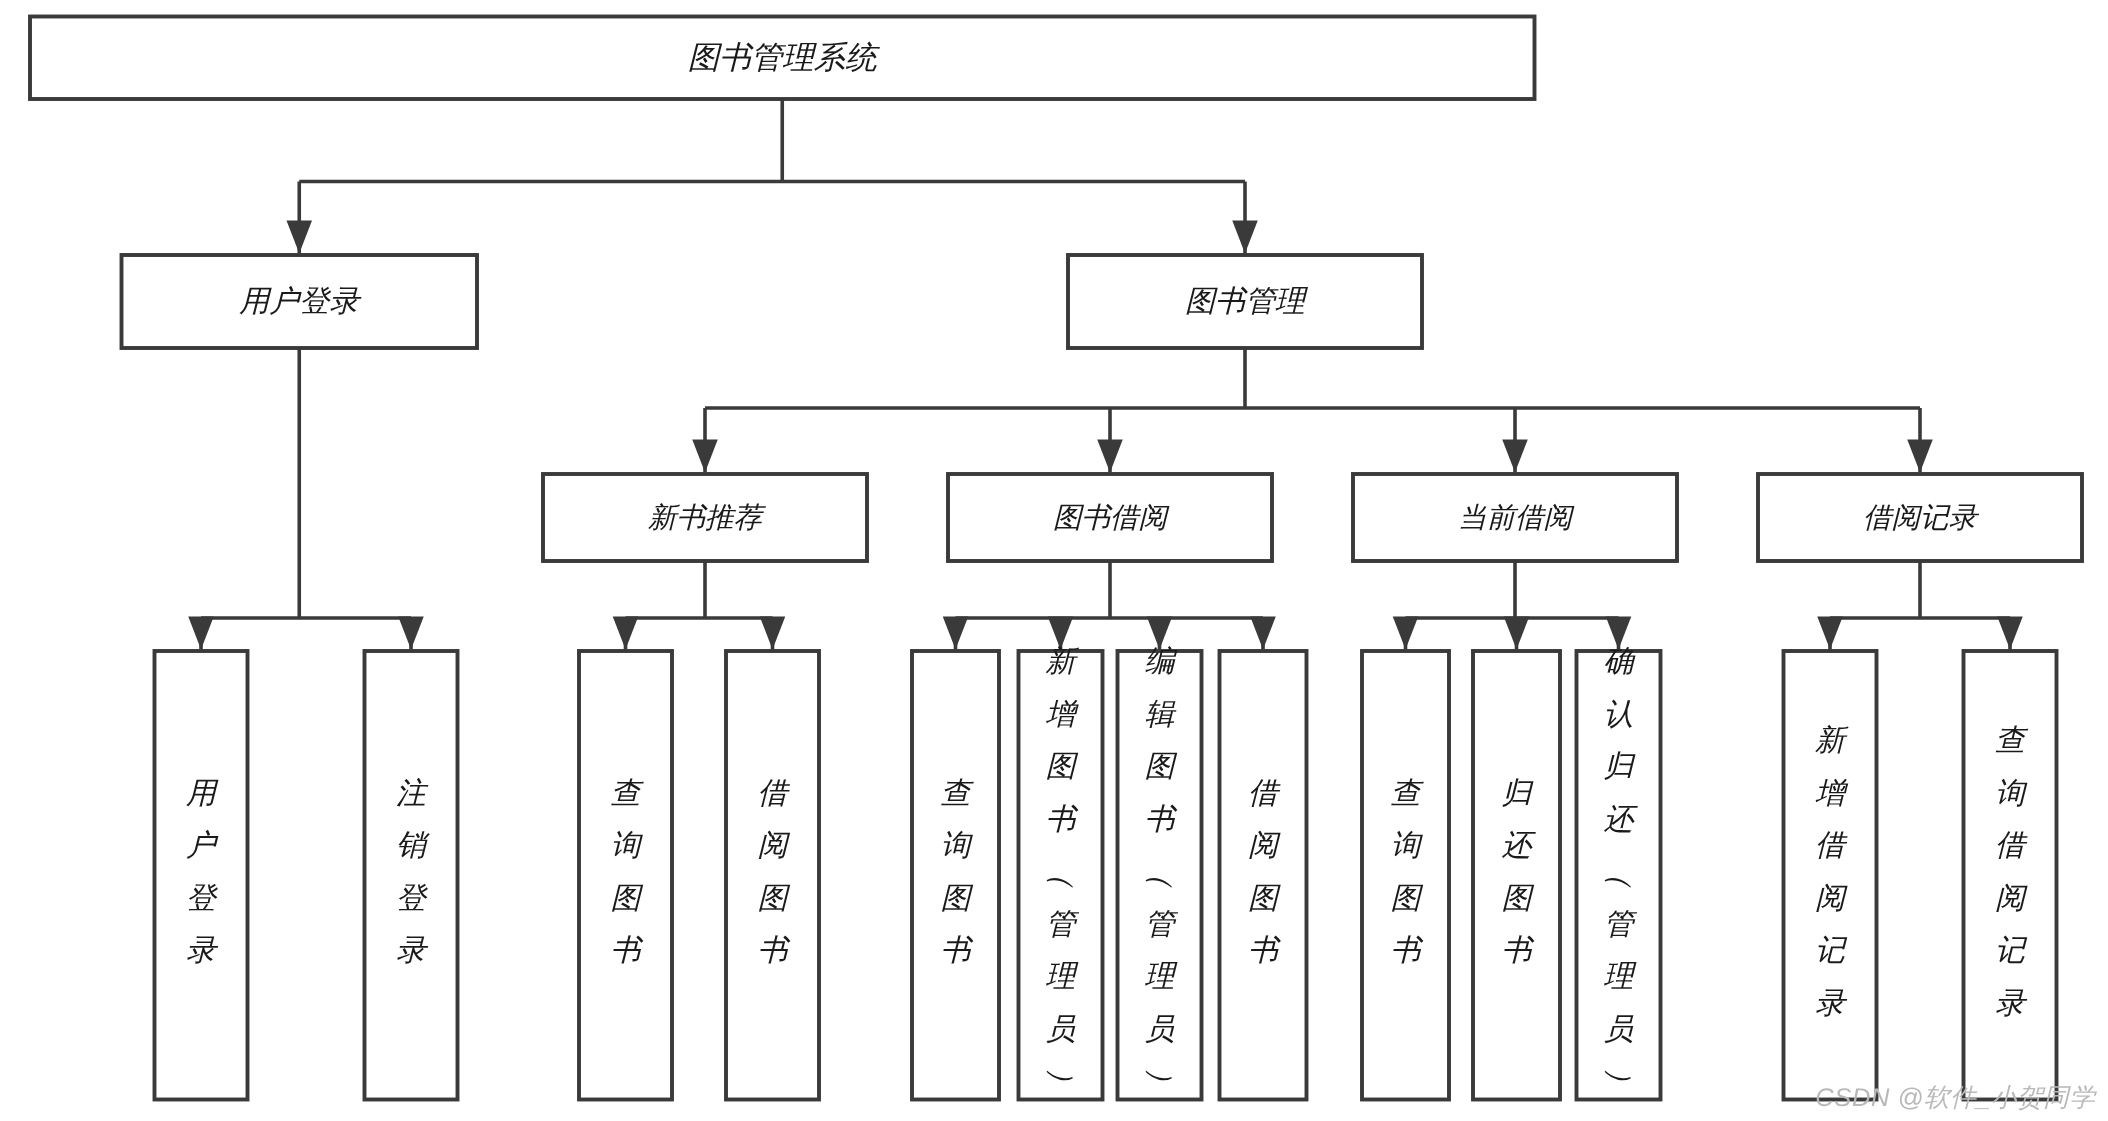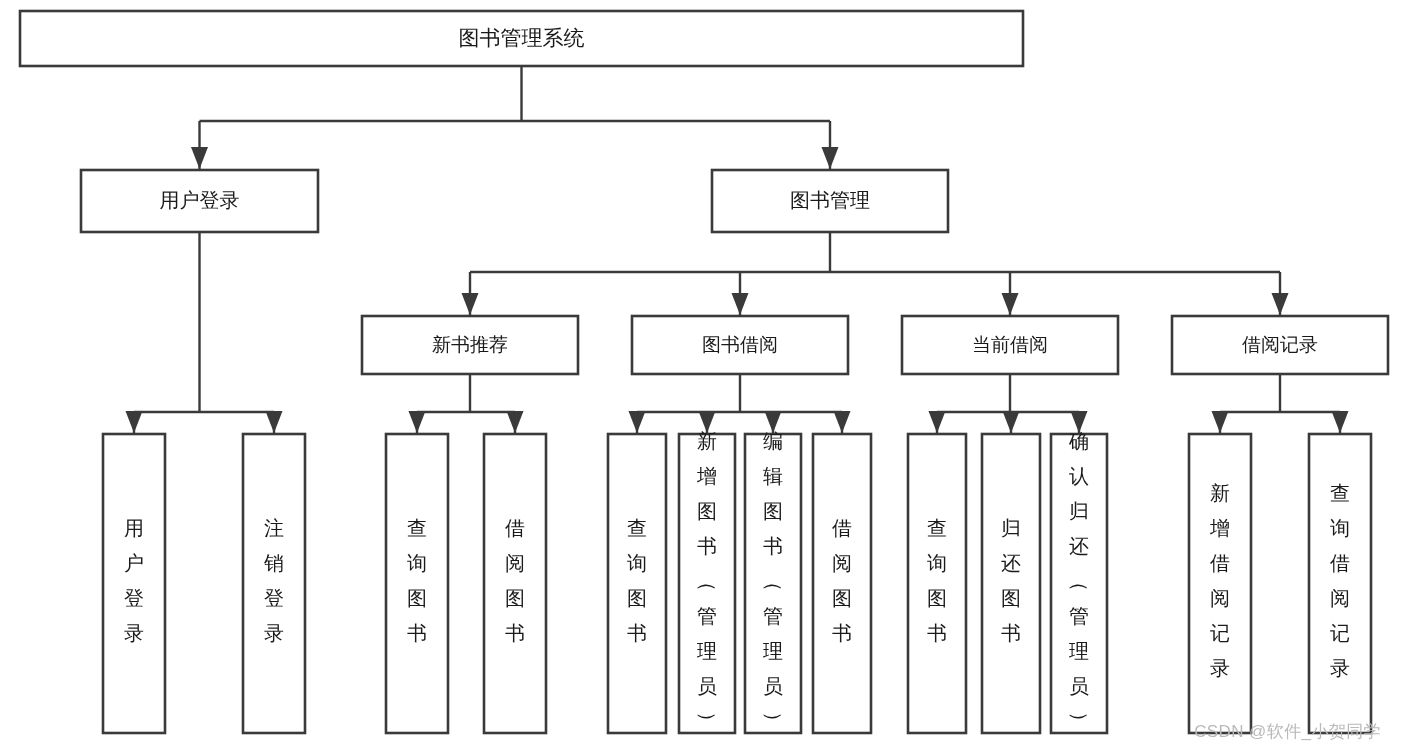--- a/index.html
+++ b/index.html
@@ -13,20 +13,21 @@
     font-family: "Liberation Sans", "DejaVu Sans", sans-serif;
     overflow: hidden;
     position: relative;
   }
   #diagram-root {
     position: absolute;
     left: 0;
     top: 0;
     width: 1405px;
     height: 747px;
+    font-style: italic;
   }
   svg.flowchart {
     display: block;
     width: 1405px;
     height: 747px;
   }
   .node-box {
     fill: #ffffff;
     stroke: #3a3a3a;
     stroke-width: 2.6;
@@ -51,21 +52,21 @@
     stroke-width: 2.4;
     fill: none;
     stroke-linecap: butt;
   }
   .arrow-head {
     fill: #3a3a3a;
     stroke: none;
   }
   .watermark-text {
     position: absolute;
-    right: 24px;
+    right: 8px;
     bottom: 4px;
     font-family: "Liberation Sans", "DejaVu Sans", sans-serif;
     font-size: 17px;
     color: #b9b9b9;
     white-space: nowrap;
     letter-spacing: 0.4px;
     user-select: none;
   }
 </style>
 </head>

